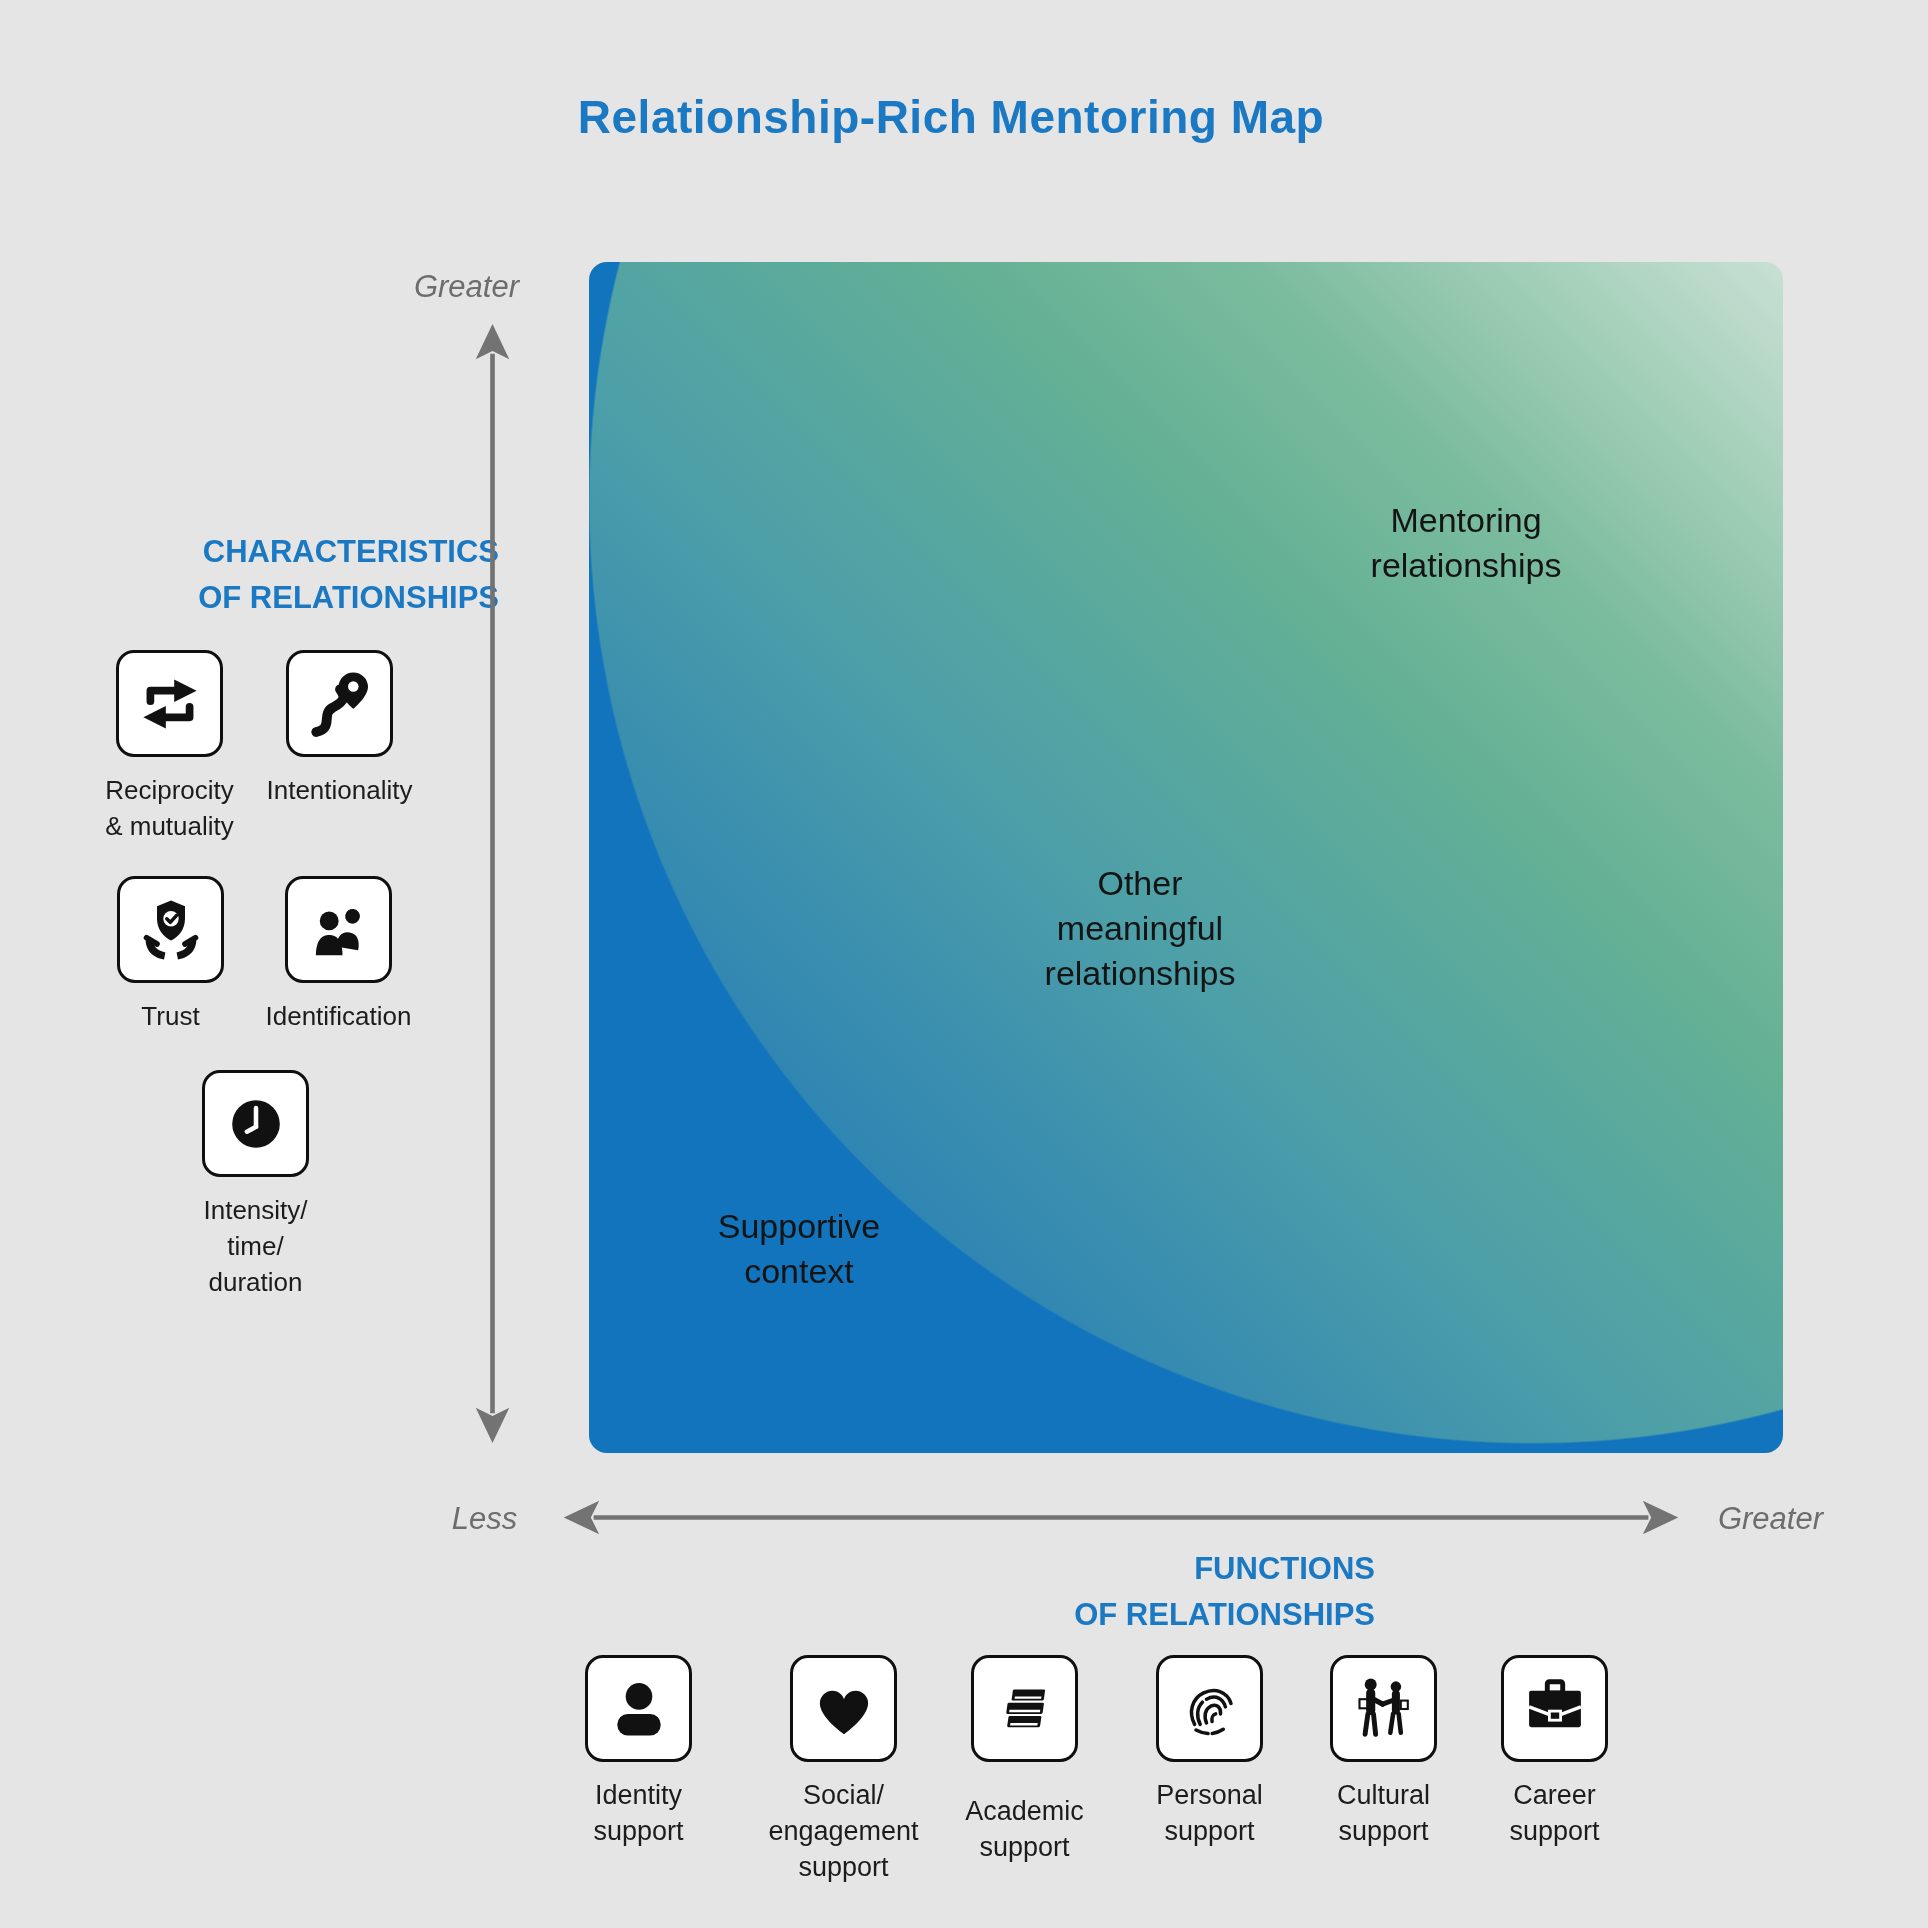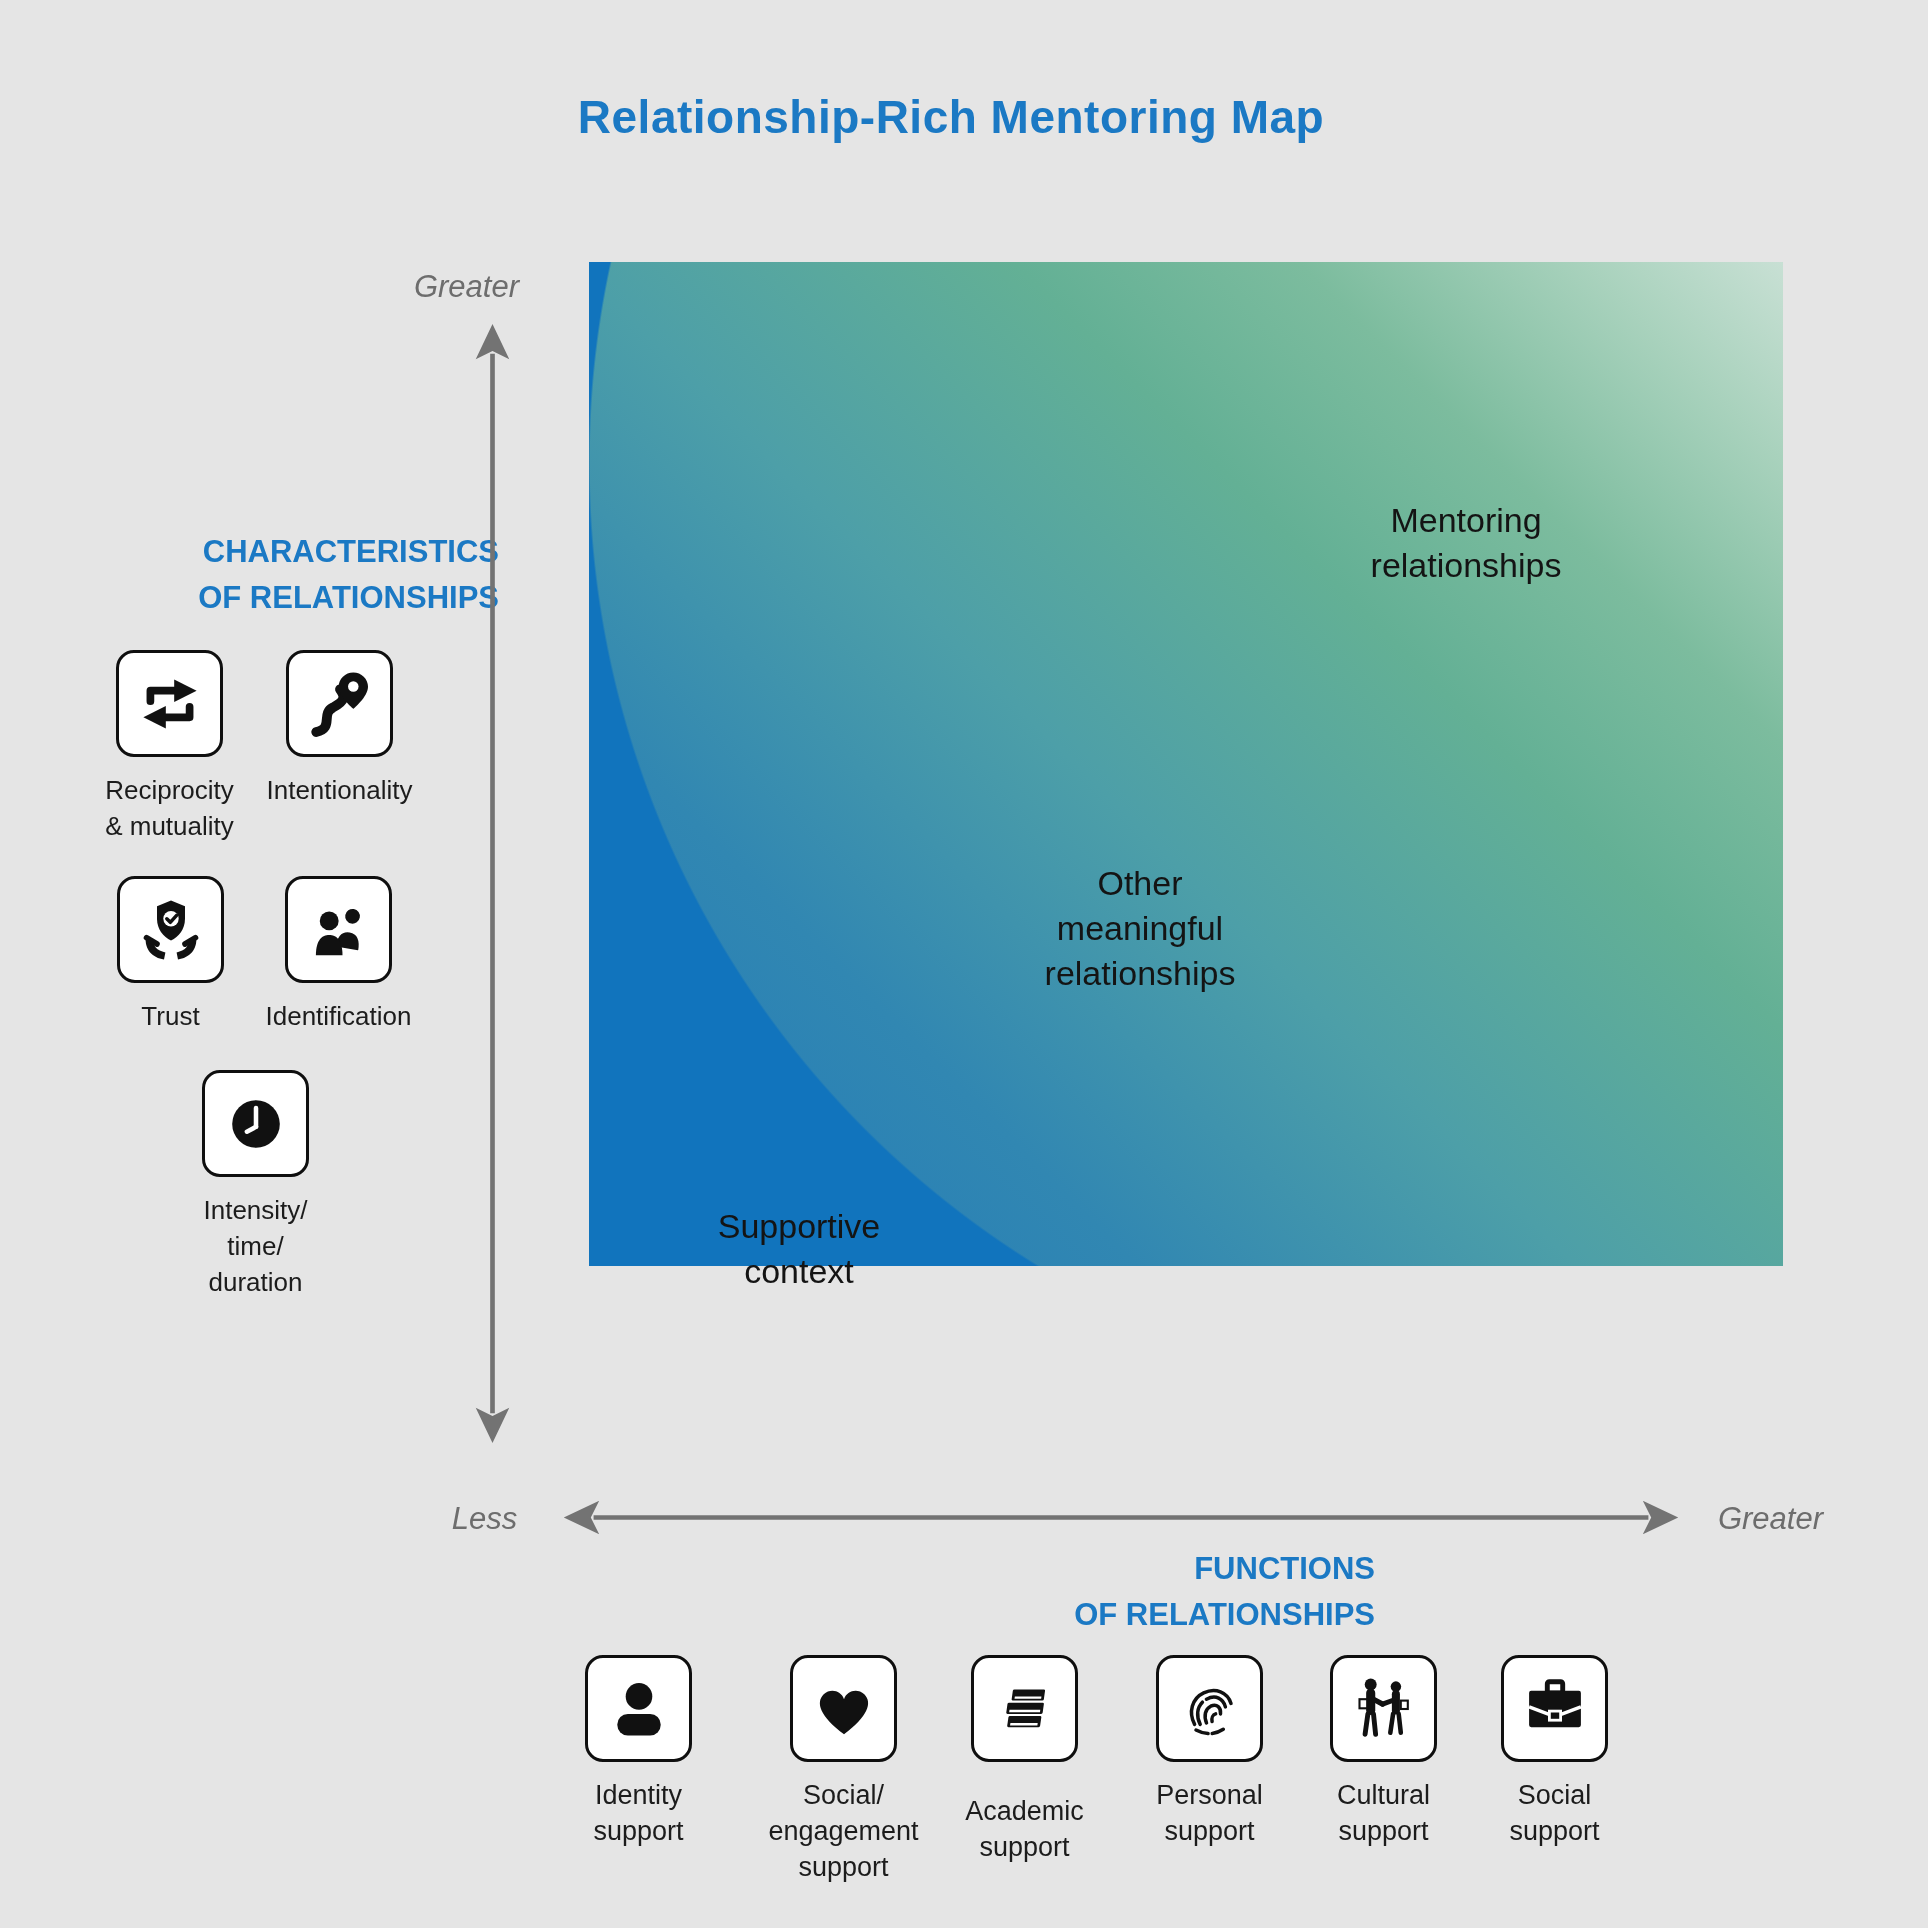--- a/index.html
+++ b/index.html
@@ -31,24 +31,25 @@
     color: #1b79c4;
     white-space: pre-line;
   }
   .y-heading { left: 28px; top: 529px; width: 471px; }
   .x-heading { left: 923px; top: 1546px; width: 452px; }
 
   
   .chart {
     position: absolute;
     left: 589px; top: 262px;
-    width: 1194px; height: 1004px;
+    width: 1194px; height: 1191px;
     background:
       radial-gradient(circle at 79% 20%, rgba(17,116,189,0) 0px, rgba(17,116,189,0) 942px, #1174bd 944px),
       linear-gradient(45deg, #2079ba 0%, #3187b2 25%, #4d9fa8 45%, #63b095 65%, #7cbc9e 78%, #a9d2bd 91%, #c8e0d4 100%);
+    border-radius: 18px;
   }
   .region-label {
     position: absolute;
     transform: translate(-50%, -50%);
     text-align: center;
     font-size: 34px;
     line-height: 45px;
     color: #141414;
     white-space: pre-line;
   }
@@ -296,18 +297,18 @@
 
   <div class="item fn fn-6">
     <div class="icon-box">
       <svg class="glyph" viewBox="0 0 100 100" width="70" height="70">
         <rect x="39" y="11" width="22" height="16" rx="3" fill="none" stroke="#111" stroke-width="7"></rect>
         <rect x="13" y="24" width="74" height="52" rx="3" fill="#111"></rect>
         <path d="M13 47 L50 61 L87 47" fill="none" stroke="#fff" stroke-width="5"></path>
         <rect x="42" y="53" width="16" height="13" fill="#111" stroke="#fff" stroke-width="4"></rect>
       </svg>
     </div>
-    <div class="item-label">Social
+    <div class="item-label">Career
 support</div>
   </div>
 
 </div>
 
 
 </body></html>

